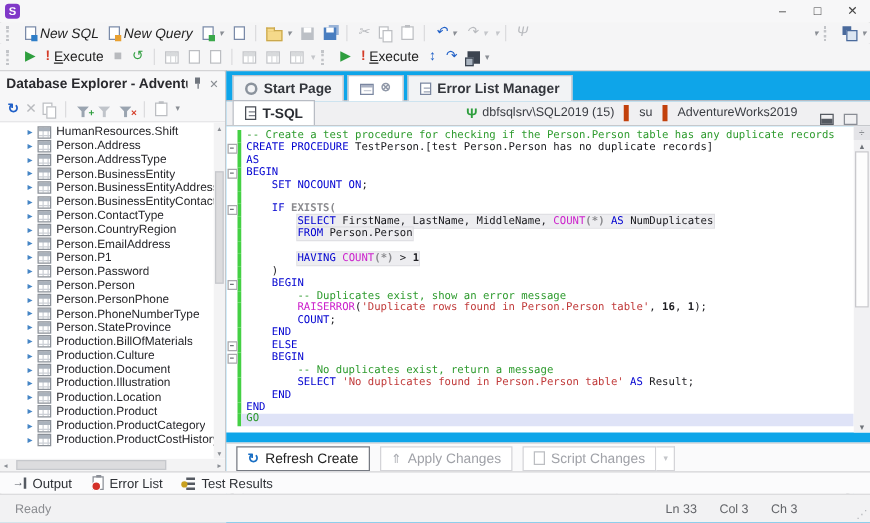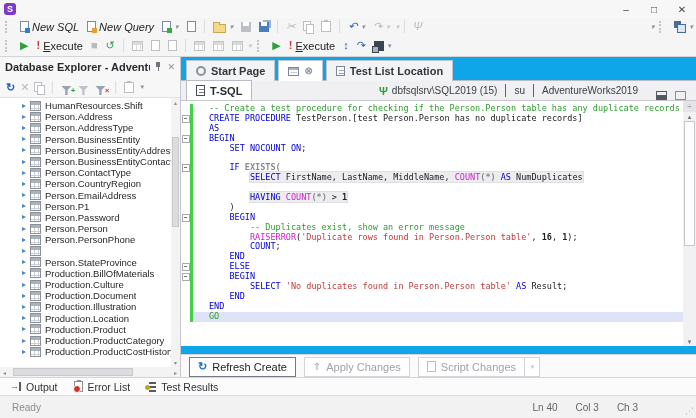--- a/index.html
+++ b/index.html
@@ -114,33 +114,33 @@
   #rightpanel{position:absolute;left:181px;top:56px;right:0;height:416px;background:#0ea5e9;border-top:1px solid #d4d4d6;box-sizing:border-box;}
   .doctabs{position:absolute;left:0;top:2px;right:0;height:22px;display:flex;align-items:flex-end;padding-left:5px;gap:3px;border-bottom:1px solid #b8bcc4;box-sizing:border-box;}
   .doctab{height:20px;display:flex;align-items:center;gap:5px;padding:0 9px;background:#f2f3f5;
     border:1px solid #c0c4cc;border-bottom:none;font-size:11px;font-weight:bold;color:#33363c;position:relative;top:1px;}
   .doctab.active{background:#fff;z-index:2;}
   .dtclose{font-size:10px;color:#9098a8;line-height:1;}
   .tsqlrow{position:absolute;left:0;top:24px;right:0;height:20px;display:flex;align-items:flex-end;border-bottom:1px solid #c6c8cc;box-sizing:border-box;background:#f0f0f2;}
   .tsqltab{height:19px;display:flex;align-items:center;gap:5px;padding:0 9px;margin-left:5px;background:#fff;
     border:1px solid #b8bcc4;border-bottom:none;font-size:11px;font-weight:bold;color:#2a2d33;}
   .conn{margin-left:auto;display:flex;align-items:center;height:19px;font-size:10px;color:#3a3d43;}
-  .conn .citem{padding:0 8px;border-left:1px solid #c2410c;height:13px;display:flex;align-items:center;gap:4px;}
+  .conn .citem{padding:0 8px;border-left:4px solid #c2410c;height:13px;display:flex;align-items:center;gap:4px;}
   .conn .plug{color:#2e9e3e;font-size:11px;font-weight:bold;}
   .viewbtns{display:flex;align-items:center;gap:8px;padding:0 10px;}
 
   
   .editor{position:absolute;left:0;top:44px;right:0;height:245px;background:#fff;}
   .editor-code{position:absolute;left:0;top:0;right:13px;bottom:0;overflow:hidden;padding-top:3px;}
   .code-line{display:flex;align-items:stretch;height:9.9px;}
   .fold-cell{width:9px;flex:none;position:relative;}
   .fold-cell.has-box::before{content:"";position:absolute;left:1px;top:1px;width:6px;height:6px;border:1px solid #a8a8ac;background:#fff;}
   .fold-cell.has-box::after{content:"";position:absolute;left:3px;top:4px;width:3px;height:1px;background:#70747a;}
   .chg{width:3px;flex:none;background:#44d044;}
-  .code-content{flex:1;white-space:pre;font-family:"DejaVu Sans Mono",monospace;font-size:8.5px;line-height:9.9px;color:#1a1a1e;padding-left:16px;}
+  .code-content{flex:1;white-space:pre;font-family:"DejaVu Sans Mono",monospace;font-size:8.5px;line-height:9.9px;color:#1a1a1e;padding-left:4px;}
   .code-line.cur .code-content{background:#dfe3f7;}
   .stmt-box{background:#ededf0;outline:1px solid #e0e0e4;}
   .tk-k{color:#0000d0;} .tk-c{color:#2e9b2e;} .tk-s{color:#c13b3b;} .tk-m{color:#cc22cc;}
   .tk-g{color:#8a8a8e;font-weight:bold;} .tk-n{color:#202024;font-weight:bold;} .tk-t{color:#1a1a1e;} .tk-go{color:#2e9b2e;}
   .evscroll{position:absolute;right:0;top:0;bottom:0;width:13px;background:#f1f1f3;display:flex;flex-direction:column;align-items:center;font-size:7px;color:#70747a;}
   .evscroll .split{width:13px;height:11px;background:#e4e4e8;display:flex;align-items:center;justify-content:center;font-size:8px;}
   .evscroll .thumb{width:11px;background:#fdfdfd;border:1px solid #c8c8cc;box-sizing:border-box;}
   .ehscroll{position:absolute;left:0;top:289px;right:13px;height:8px;background:#f1f1f3;display:flex;align-items:center;font-size:6px;color:#8a8e94;}
   .ehscroll .thumb{height:6px;background:#dcdcde;border:1px solid #c6c8cc;box-sizing:border-box;}
   .ecorner{position:absolute;right:0;top:289px;width:13px;height:8px;background:#f1f1f3;}
@@ -377,20 +377,21 @@
             <span class="tree-label">Person.Person</span>
           </div>
           <div class="tree-row">
             <span class="tree-arrow">▸</span>
             <span class="ci ic-table"></span>
             <span class="tree-label">Person.PersonPhone</span>
           </div>
           <div class="tree-row">
             <span class="tree-arrow">▸</span>
             <span class="ci ic-table"></span>
+            <span class="tree-label">Person.PhoneNumberType</span>
           </div>
           <div class="tree-row">
             <span class="tree-arrow">▸</span>
             <span class="ci ic-table"></span>
             <span class="tree-label">Person.StateProvince</span>
           </div>
           <div class="tree-row">
             <span class="tree-arrow">▸</span>
             <span class="ci ic-table"></span>
             <span class="tree-label">Production.BillOfMaterials</span>
@@ -451,21 +452,21 @@
         <div class="doctab">
           <span class="ci start-page-icon"></span>
           <span class="dtlabel">Start Page</span>
         </div>
         <div class="doctab active">
           <span class="ci sql-document-icon"></span>
           <span class="dtclose">⊗</span>
         </div>
         <div class="doctab">
           <span class="ci test-list-icon"></span>
-          <span class="dtlabel">Test List Location</span>
+          <span class="dtlabel">Error List Manager</span>
         </div>
       </div>
 
     <div class="tsqlrow">
       <span class="tsqltab">
         <span class="ci tsql-doc-icon"></span>
         <span>T-SQL</span>
       </span>
       <span class="conn">
         <span class="citem" style="border-left:none">
@@ -523,20 +524,25 @@
             <span class="code-content"><span class="tk-t">    </span><span class="tk-k">IF</span><span class="tk-t"> </span><span class="tk-g">EXISTS(</span></span>
           </div>
           <div class="code-line">
             <span class="fold-cell"></span>
             <span class="chg"></span>
             <span class="code-content"><span class="tk-t">        </span><span class="stmt-box"><span class="tk-k">SELECT</span><span class="tk-t"> FirstName, LastName, MiddleName, </span><span class="tk-m">COUNT</span><span class="tk-g">(*)</span><span class="tk-t"> </span><span class="tk-k">AS</span><span class="tk-t"> NumDuplicates</span></span></span>
           </div>
           <div class="code-line">
             <span class="fold-cell"></span>
             <span class="chg"></span>
+            <span class="code-content"><span class="tk-t">        </span><span class="stmt-box"><span class="tk-k">FROM</span><span class="tk-t"> Person.Person</span></span></span>
+          </div>
+          <div class="code-line">
+            <span class="fold-cell"></span>
+            <span class="chg"></span>
             <span class="code-content"><span class="tk-t">        </span></span>
           </div>
           <div class="code-line">
             <span class="fold-cell"></span>
             <span class="chg"></span>
             <span class="code-content"><span class="tk-t">        </span><span class="stmt-box"><span class="tk-k">HAVING</span><span class="tk-t"> </span><span class="tk-m">COUNT</span><span class="tk-g">(*)</span><span class="tk-t"> &gt; </span><span class="tk-n">1</span></span></span>
           </div>
           <div class="code-line">
             <span class="fold-cell"></span>
             <span class="chg"></span>
@@ -569,20 +575,25 @@
           </div>
           <div class="code-line">
             <span class="fold-cell has-box"></span>
             <span class="chg"></span>
             <span class="code-content"><span class="tk-t">    </span><span class="tk-k">ELSE</span></span>
           </div>
           <div class="code-line">
             <span class="fold-cell has-box"></span>
             <span class="chg"></span>
             <span class="code-content"><span class="tk-t">    </span><span class="tk-k">BEGIN</span></span>
+          </div>
+          <div class="code-line">
+            <span class="fold-cell"></span>
+            <span class="chg"></span>
+            <span class="code-content"><span class="tk-t">        </span><span class="tk-c">-- No duplicates exist, return a message</span></span>
           </div>
           <div class="code-line">
             <span class="fold-cell"></span>
             <span class="chg"></span>
             <span class="code-content"><span class="tk-t">        </span><span class="tk-k">SELECT</span><span class="tk-t"> </span><span class="tk-s">'No duplicates found in Person.Person table'</span><span class="tk-t"> </span><span class="tk-k">AS</span><span class="tk-t"> Result;</span></span>
           </div>
           <div class="code-line">
             <span class="fold-cell"></span>
             <span class="chg"></span>
             <span class="code-content"><span class="tk-t">    </span><span class="tk-k">END</span></span>
@@ -648,19 +659,19 @@
       </span>
       <span class="btab">
         <span class="ci testresults-icon"></span>
         <span>Test Results</span>
       </span>
     </div>
 
   <div class="statusbar">
     <span class="st-ready">Ready</span>
     <span class="st-fields">
-      <span>Ln 40</span>
+      <span>Ln 33</span>
       <span>Col 3</span>
       <span>Ch 3</span>
     </span>
     <span class="st-grip">⋰</span>
   </div>
 </div>
 
 </body></html>

